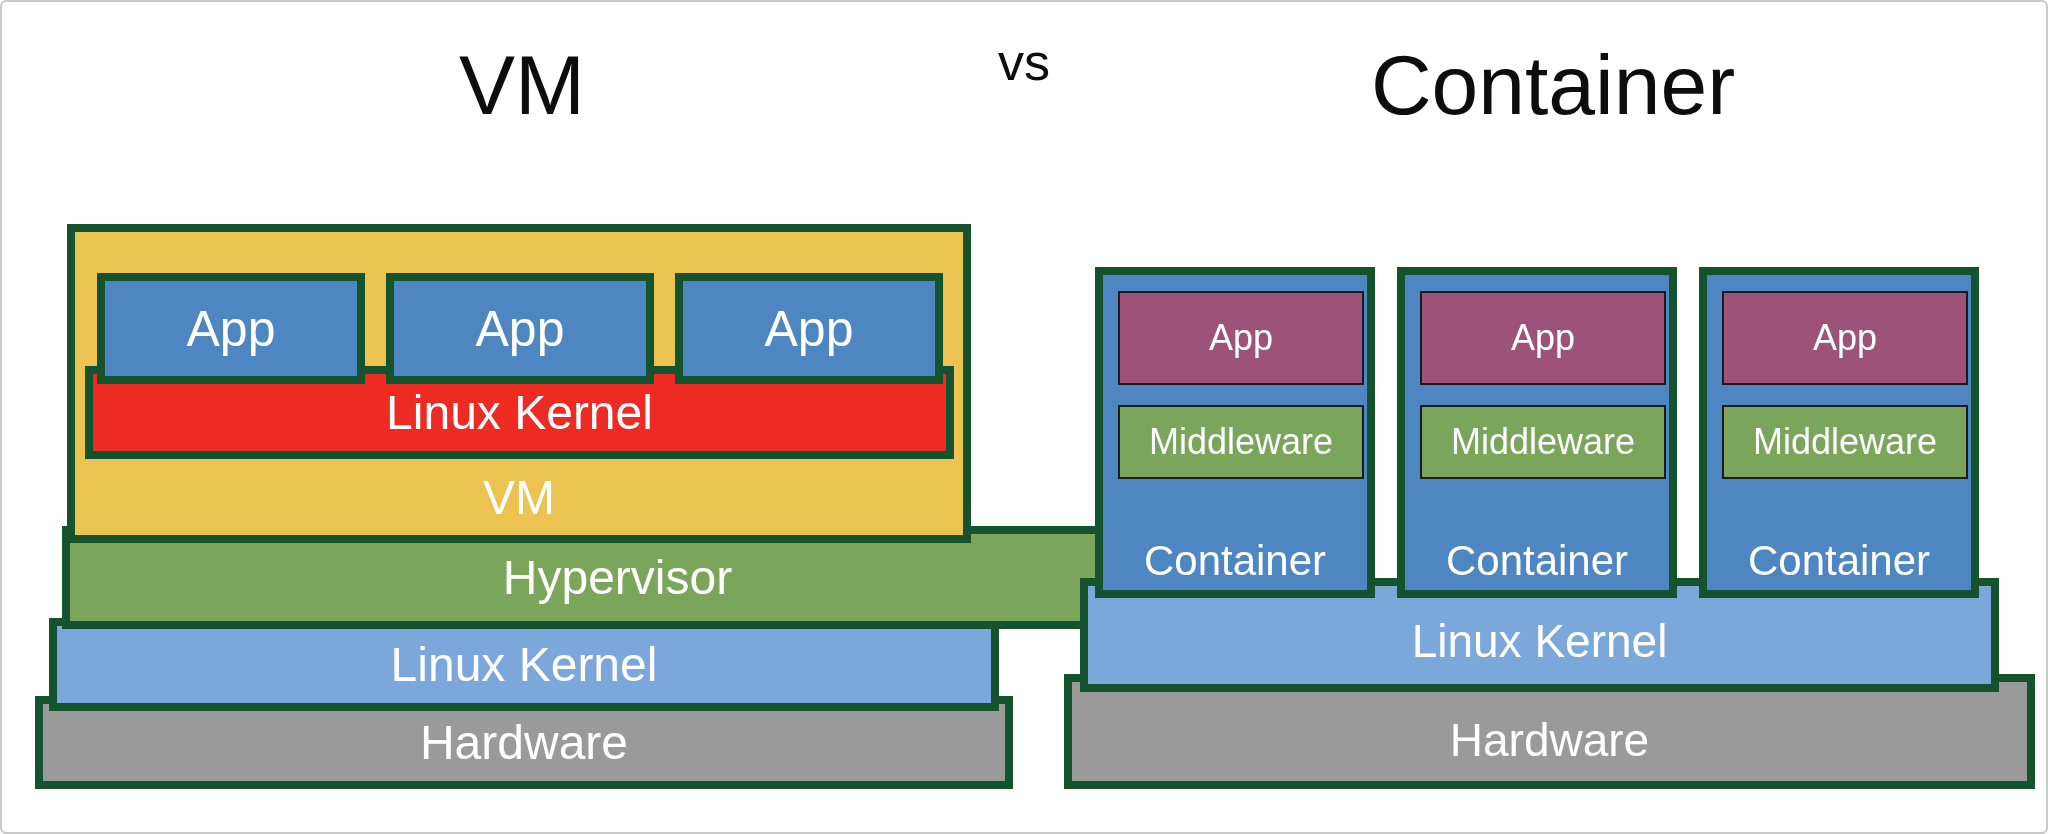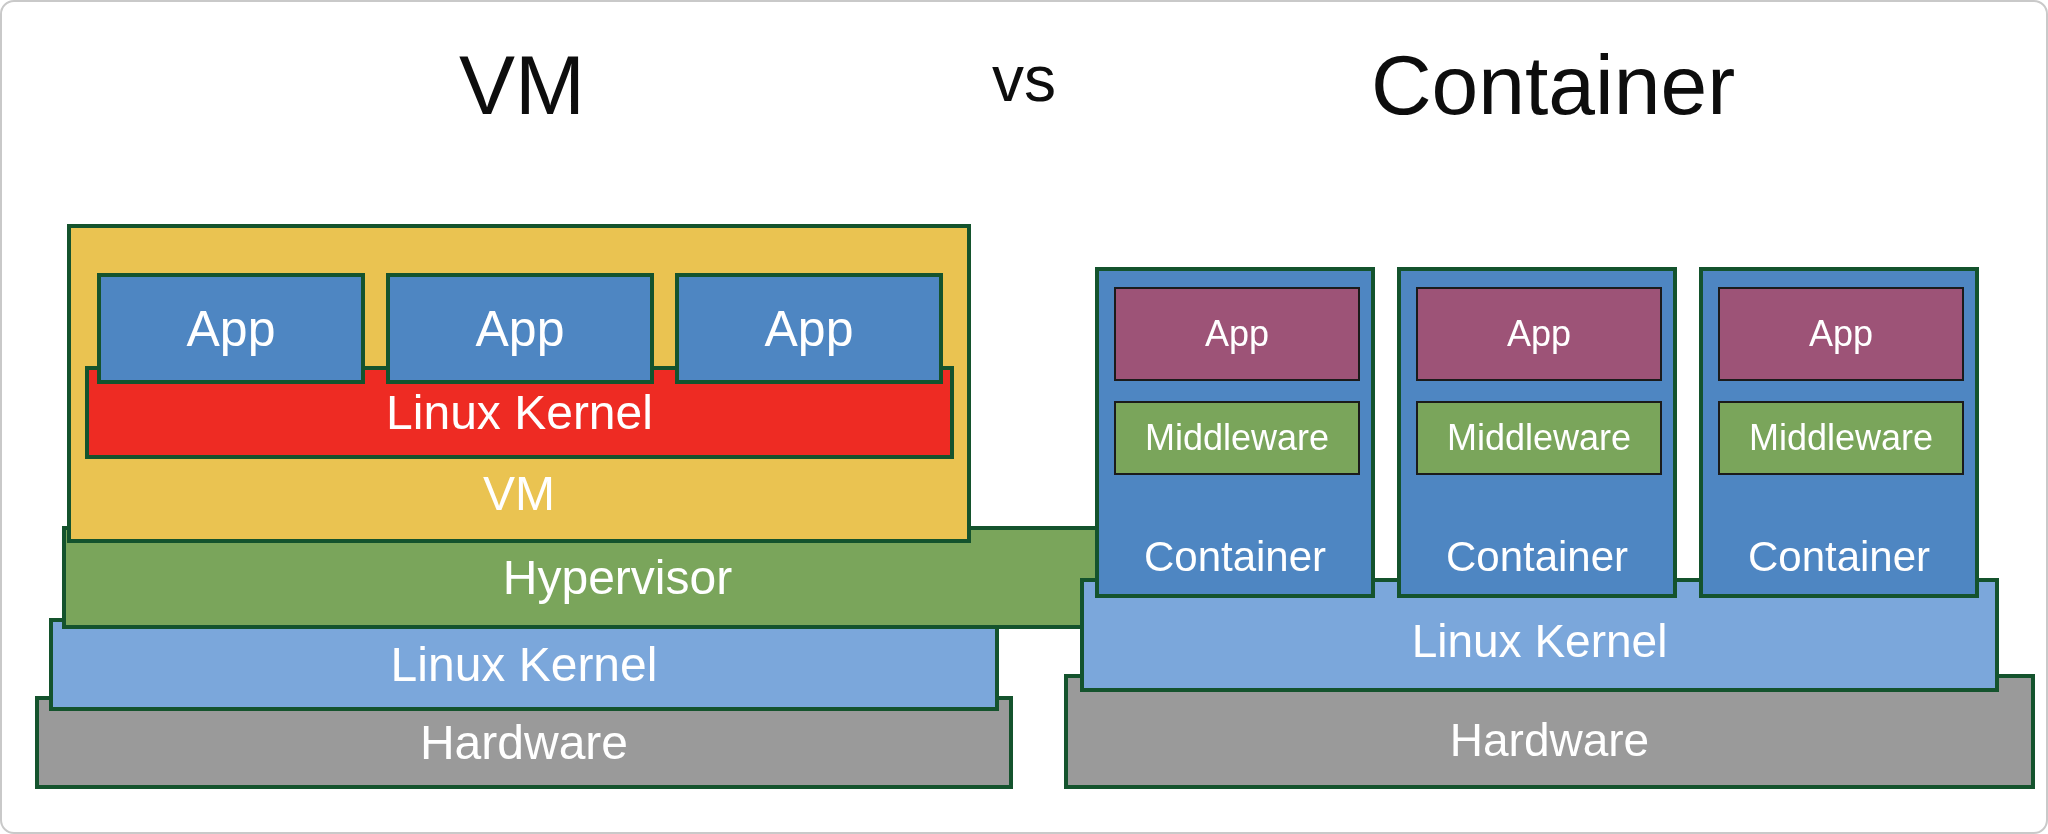--- a/index.html
+++ b/index.html
@@ -2,37 +2,37 @@
 <html style="--yellow: #eac351; --red: #ee2b23; --appblue: #4e86c2; --green: #7aa55b; --lightblue: #7ba7db; --gray: #9a9a9a; --purple: #9d5377;"><head>
 <meta charset="utf-8">
 <style>
   html,body { margin:0; padding:0; background:#ffffff; }
   .page {
     position:relative;
     width:2048px; height:834px;
     box-sizing:border-box;
     background:#ffffff;
     border:2px solid #c9c9c9;
-    border-radius:14px;
+    border-radius:6px;
     overflow:hidden;
     font-family:"Liberation Sans", sans-serif;
   }
   .title {
     position:absolute;
     color:#0d0d0d;
     text-align:center;
     line-height:1.0;
     white-space:nowrap;
   }
   .title-main { font-size:84px; top:41px; }
-  .title-vs   { font-size:64px; top:45px; }
+  .title-vs   { font-size:52px; top:34px; }
   .layer {
     position:absolute;
     box-sizing:border-box;
-    border:4px solid #14532d;
+    border:8px solid #14532d;
     display:flex;
     align-items:center;
     justify-content:center;
     color:#ffffff;
     white-space:nowrap;
   }
   .label-48 { font-size:48px; }
   .label-46 { font-size:46px; }
   .label-50 { font-size:50px; }
   .label-36 { font-size:36px; }

